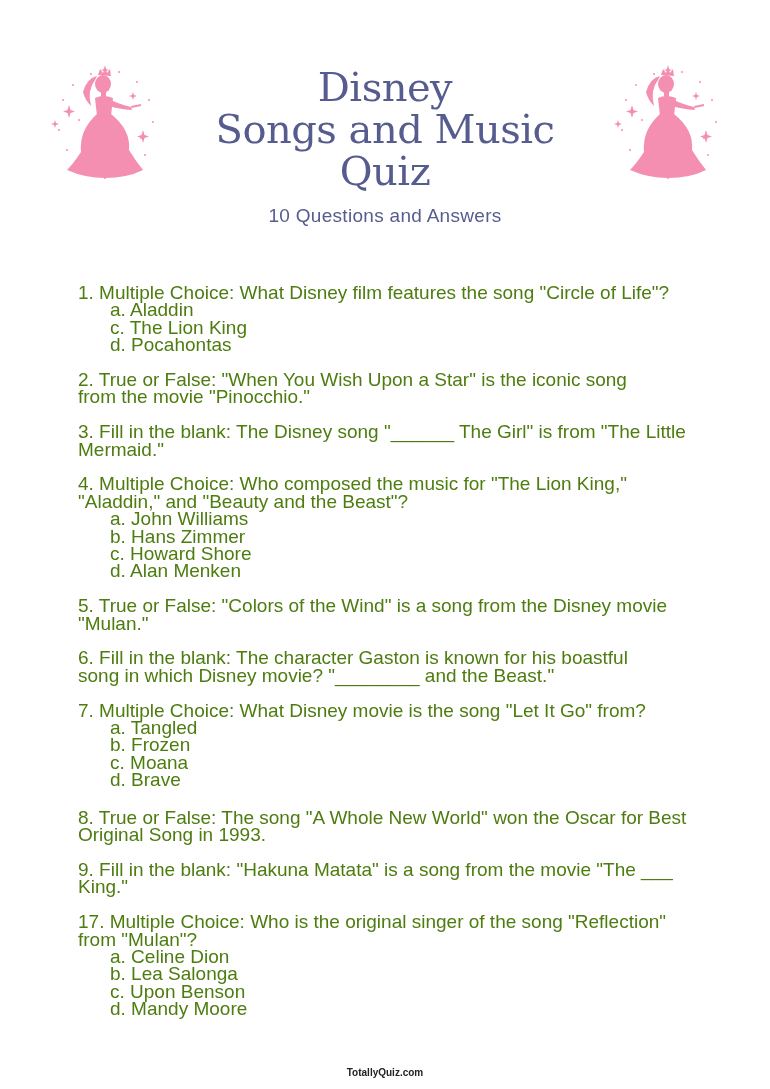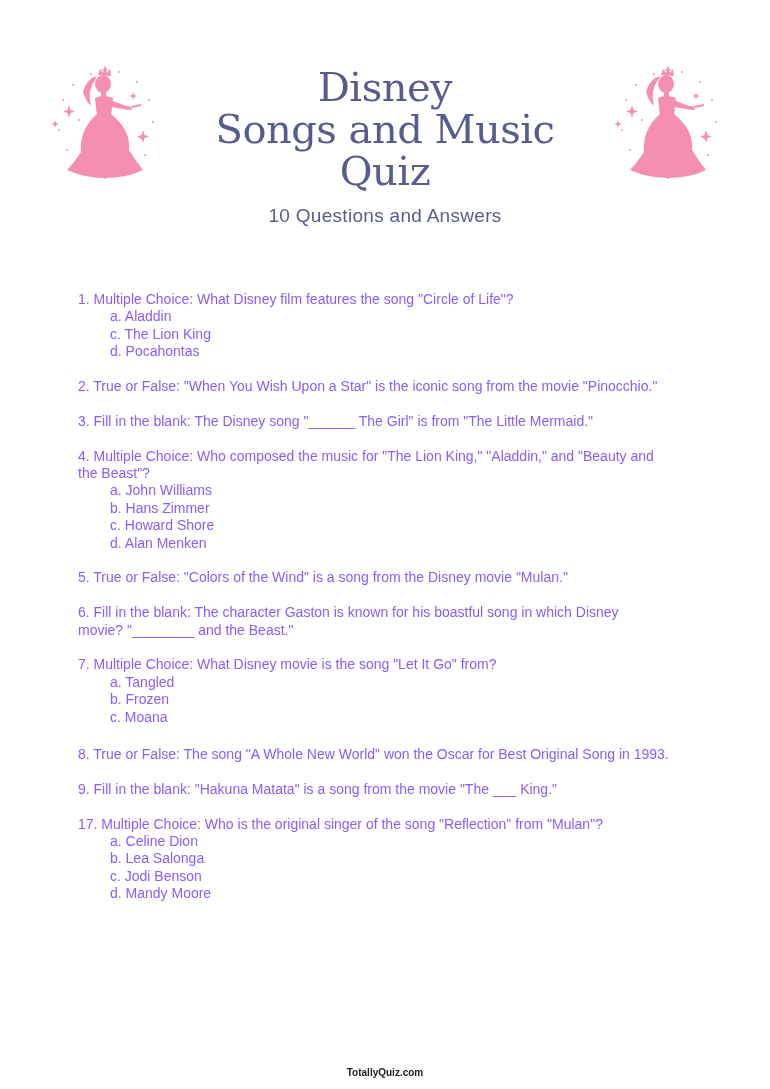--- a/index.html
+++ b/index.html
@@ -21,23 +21,23 @@
   .title .line { display: block; }
 
   .subtitle {
     position: absolute; left: 0; right: 0; top: 204px;
     text-align: center; color: #575c8f;
     font-family: "Liberation Sans", sans-serif;
     font-size: 19px; line-height: 24px; letter-spacing: 0.3px;
   }
 
   .questions {
-    position: absolute; left: 78px; top: 291px; width: 620px;
+    position: absolute; left: 78px; top: 284px; width: 620px;
     font-family: "Liberation Sans", sans-serif;
-    font-size: 14px; line-height: 17.4px; color: #8b5cf6;
+    font-size: 19px; line-height: 17.4px; color: #4d7c0f;
   }
   .question { margin: 0 0 17.4px 0; }
   .question .qtext { display: block; }
   .question .opt { display: block; margin-left: 32px; }
 
   .footer {
     position: absolute; left: 0; right: 0; top: 1067px;
     text-align: center; color: #222222;
     font-family: "Liberation Sans", sans-serif;
     font-size: 10px; font-weight: bold;
@@ -157,30 +157,31 @@
       <span class="qtext">5. True or False: "Colors of the Wind" is a song from the Disney movie "Mulan."</span>
     </div>
     <div class="question">
       <span class="qtext" style="width:580px;">6. Fill in the blank: The character Gaston is known for his boastful song in which Disney movie? "________ and the Beast."</span>
     </div>
     <div class="question">
       <span class="qtext">7. Multiple Choice: What Disney movie is the song "Let It Go" from?</span>
       <span class="opt">a. Tangled</span>
       <span class="opt">b. Frozen</span>
       <span class="opt">c. Moana</span>
+      <span class="opt">d. Brave</span>
     </div>
     <div class="question">
       <span class="qtext" style="width:610px;margin-top:20px;">8. True or False: The song "A Whole New World" won the Oscar for Best Original Song in 1993.</span>
     </div>
     <div class="question">
       <span class="qtext">9. Fill in the blank: "Hakuna Matata" is a song from the movie "The ___ King."</span>
     </div>
     <div class="question">
       <span class="qtext">17. Multiple Choice: Who is the original singer of the song "Reflection" from "Mulan"?</span>
       <span class="opt">a. Celine Dion</span>
       <span class="opt">b. Lea Salonga</span>
-      <span class="opt">c. Jodi Benson</span>
+      <span class="opt">c. Upon Benson</span>
       <span class="opt">d. Mandy Moore</span>
     </div>
   </div>
 
   <div class="footer">TotallyQuiz.com</div>
 </div>
 
 </body></html>

